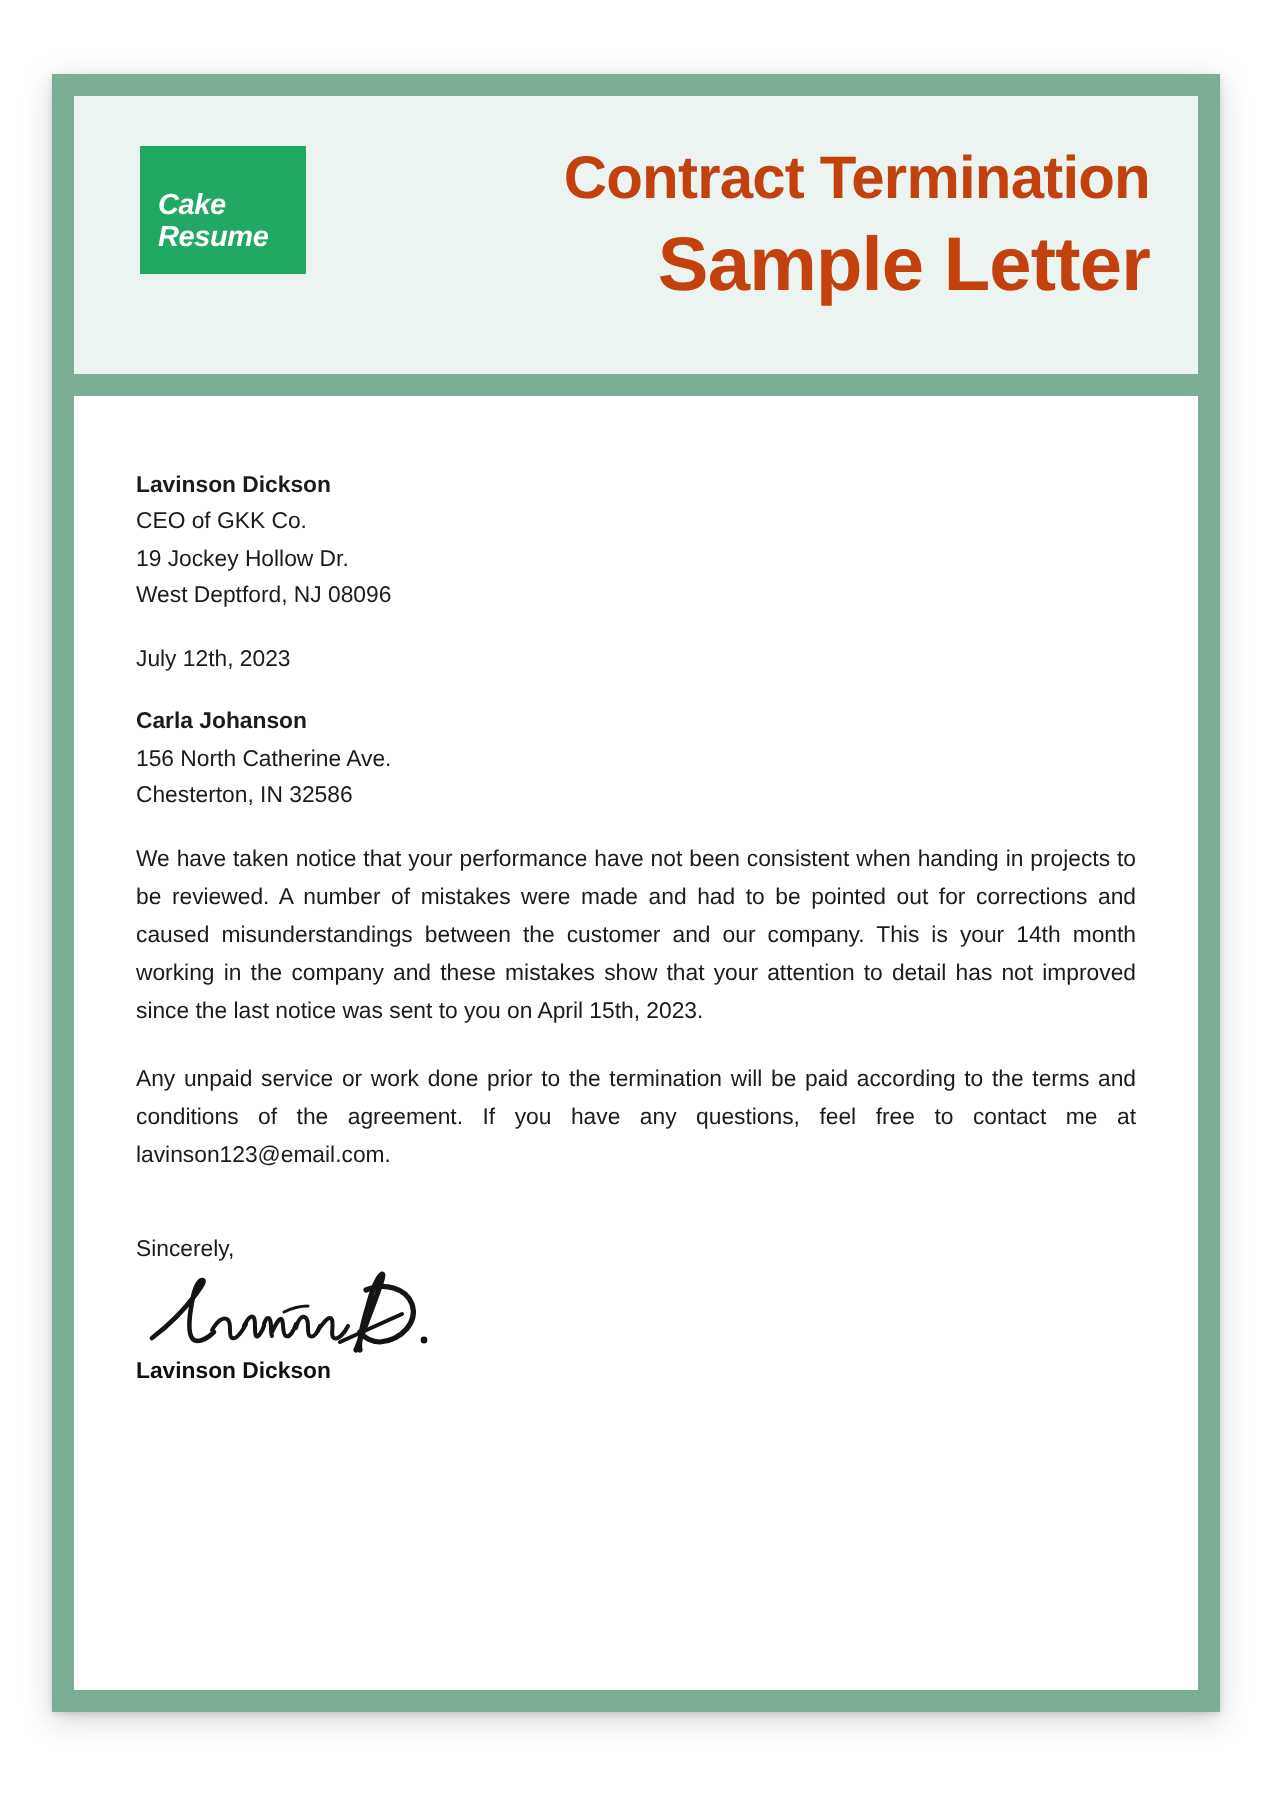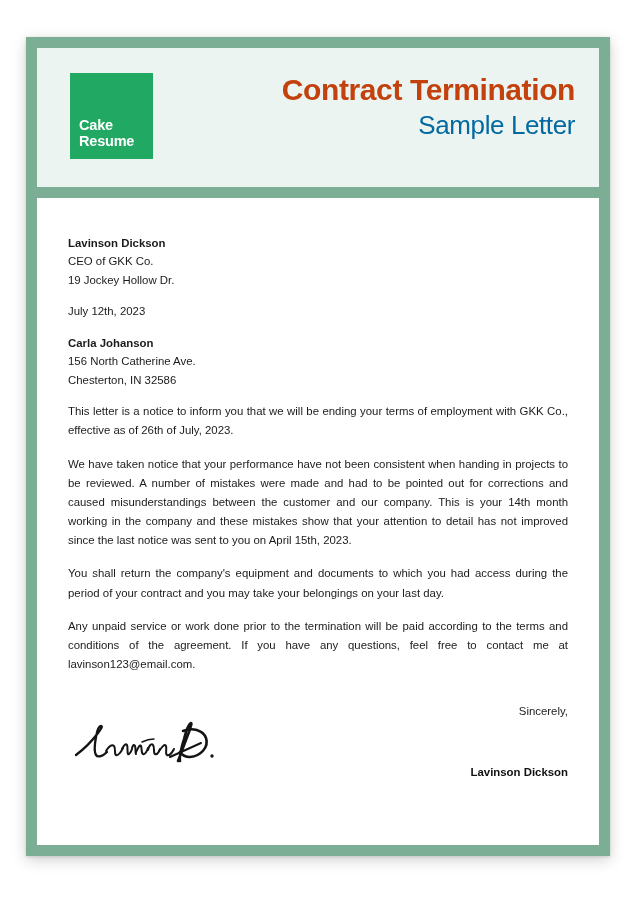--- a/index.html
+++ b/index.html
@@ -49,22 +49,23 @@
     flex: 0 0 auto;
     display: flex;
     align-items: center;
   }
 
   .logo-tile {
     position: absolute;
     left: 33px;
     top: 25px;
     width: 83px;
-    height: 86px;
+    height: 64px;
     background: #21A963;
+    font-style: italic;
   }
 
   .logo-text {
     position: absolute;
     left: 9px;
     bottom: 10px;
     color: #ffffff;
     font-size: 14.5px;
     font-weight: bold;
     line-height: 1.12;
@@ -81,23 +82,23 @@
 
   .title-line1 {
     color: #c2410c;
     font-size: 30px;
     font-weight: bold;
     letter-spacing: -0.4px;
     line-height: 1.3;
   }
 
   .title-line2 {
-    color: #0369a1;
-    font-size: 26px;
-    font-weight: normal;
+    color: #c2410c;
+    font-size: 38px;
+    font-weight: bold;
     letter-spacing: -0.4px;
     line-height: 1.3;
   }
 
   
   .header-divider {
     flex: 0 0 auto;
     height: 11px;
     background: #7CAE95;
   }
@@ -127,21 +128,20 @@
   .body-para {
     font-size: 11.4px;
     color: #1B1B1B;
     line-height: 1.68;
     text-align: justify;
     margin-bottom: 14px;
   }
 
   .sign-off {
     margin-top: 28px;
-    text-align: right;
   }
 
   .sincerely {
     font-size: 11.4px;
     color: #1B1B1B;
     line-height: 1.6;
   }
 
   .signature-img {
     margin: 1px 0 -2px 2px;
@@ -180,36 +180,35 @@
       </div>
 
       <div class="header-divider"></div>
 
       <div class="letter-body">
 
         <div class="blk">
           <div class="addr-name">Lavinson Dickson</div>
           <div class="addr-line">CEO of GKK Co.</div>
           <div class="addr-line">19 Jockey Hollow Dr.</div>
+          <div class="addr-line">West Deptford, NJ 08096</div>
         </div>
 
         <div class="blk">
           <div class="date-line">July 12th, 2023</div>
         </div>
 
         <div class="blk">
           <div class="addr-name">Carla Johanson</div>
           <div class="addr-line">156 North Catherine Ave.</div>
           <div class="addr-line">Chesterton, IN 32586</div>
         </div>
 
 
-        <p class="body-para">This letter is a notice to inform you that we will be ending your terms of employment with GKK Co., effective as of 26th of July, 2023.</p>
         <p class="body-para">We have taken notice that your performance have not been consistent when handing in projects to be reviewed. A number of mistakes were made and had to be pointed out for corrections and caused misunderstandings between the customer and our company. This is your 14th month working in the company and these mistakes show that your attention to detail has not improved since the last notice was sent to you on April 15th, 2023.</p>
-        <p class="body-para">You shall return the company's equipment and documents to which you had access during the period of your contract and you may take your belongings on your last day.</p>
         <p class="body-para">Any unpaid service or work done prior to the termination will be paid according to the terms and conditions of the agreement. If you have any questions, feel free to contact me at lavinson123@email.com.</p>
 
         <div class="sign-off">
           <div class="sincerely">Sincerely,</div>
 
           <svg class="signature-img" width="150" height="46" viewBox="0 0 150 46" aria-hidden="true">
             <g fill="none" stroke="#141414" stroke-linecap="round" stroke-linejoin="round">
               <path d="M6 34 C14 28 22 20 28 12 C31 8 33 5 31 5 C29 5 27 10 26 16 C24.5 24 24 31 26 34 C28 37 33 35 37 31" stroke-width="2.3"></path>
               <path d="M36 30 C39 25 42 23 44 25 C46 27 44 33 46 34 C48 35 51 31 53 27" stroke-width="2"></path>
               <path d="M52 28 C54 24 56 22 57 24 C58 26 57 31 58 33 C59 34 61 31 62 28" stroke-width="2"></path>

